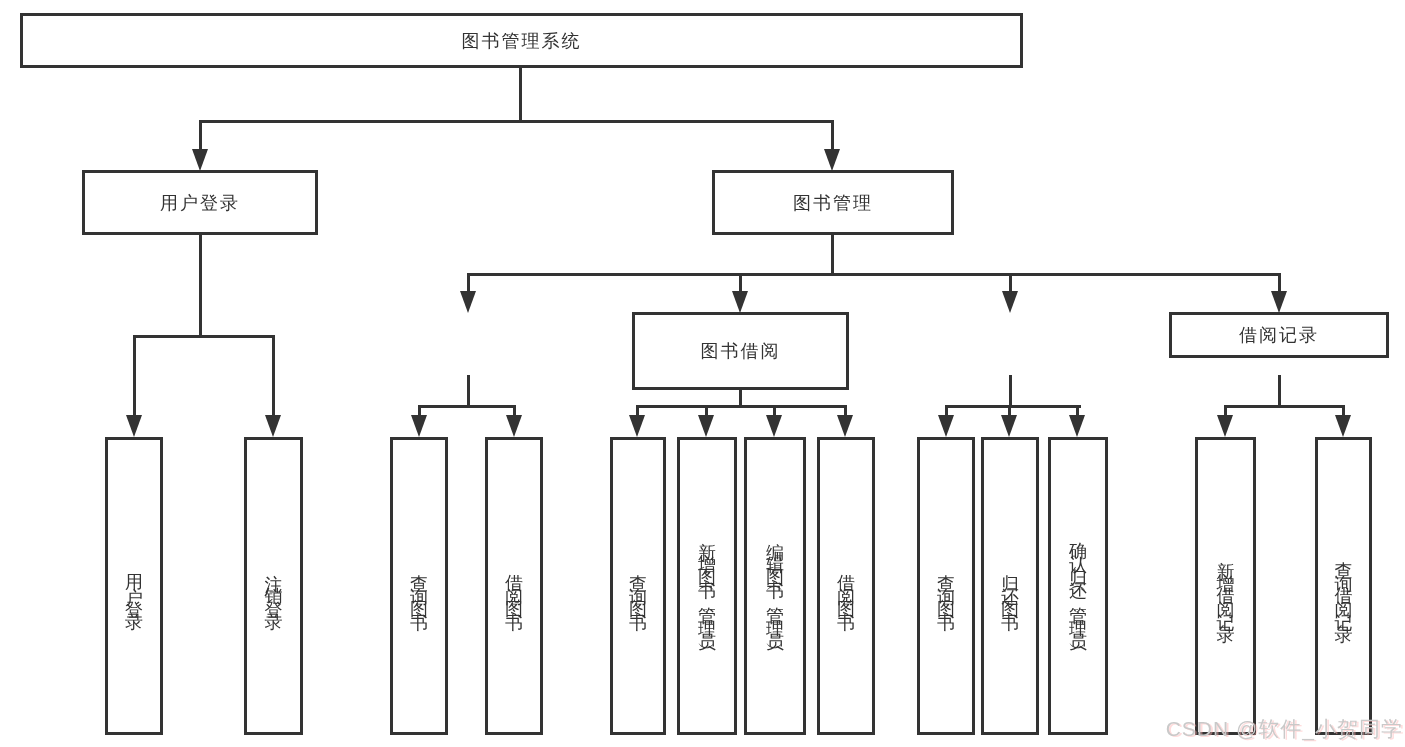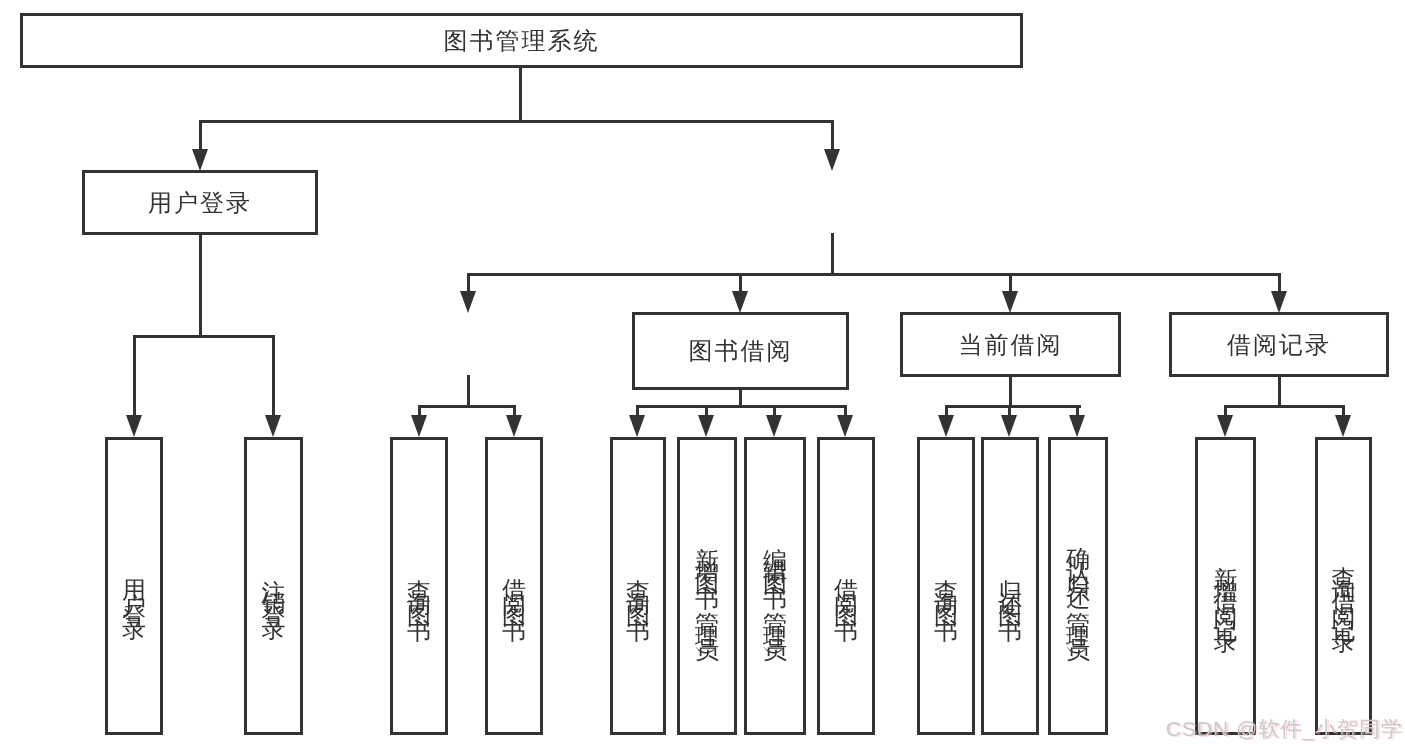--- a/index.html
+++ b/index.html
@@ -29,21 +29,21 @@
   }
   
   .box {
     position: absolute;
     background: var(--background);
     border: 3px solid var(--line);
     color: var(--text);
     display: flex;
     align-items: center;
     justify-content: center;
-    font-size: 24px;
+    font-size: 18px;
     letter-spacing: 2px;
     z-index: 2;
     white-space: nowrap;
   }
   .vbox {
     writing-mode: vertical-rl;
     text-orientation: mixed;
     letter-spacing: 13px;
     white-space: normal;
   }
@@ -124,28 +124,28 @@
   <div class="v" style="left:1342px;top:405px;height:13px"></div>
   <div class="arr" style="left:1335px;top:415px"></div>
 
   <div class="box" style="left:20px;top:13px;width:1003px;height:55px">
     <span>图书管理系统</span>
   </div>
 
   <div class="box" style="left:82px;top:170px;width:236px;height:65px">
     <span>用户登录</span>
   </div>
+  <div class="box" style="left:712px;top:170px;width:242px;height:65px">
+    <span>图书管理</span>
+  </div>
 
   <div class="box" style="left:632px;top:312px;width:217px;height:78px">
     <span>图书借阅</span>
   </div>
-  <div class="box" style="left:900px;top:312px;width:221px;height:65px">
-    <span>当前借阅</span>
-  </div>
-  <div class="box" style="left:1169px;top:312px;width:220px;height:65px">
+  <div class="box" style="left:1169px;top:312px;width:220px;height:46px">
     <span>借阅记录</span>
   </div>
 
   <div class="box vbox" style="left:105px;top:437px;width:58px;height:298px">
     <span>用户登录</span>
   </div>
   <div class="box vbox" style="left:244px;top:437px;width:59px;height:298px">
     <span>注销登录</span>
   </div>
 

